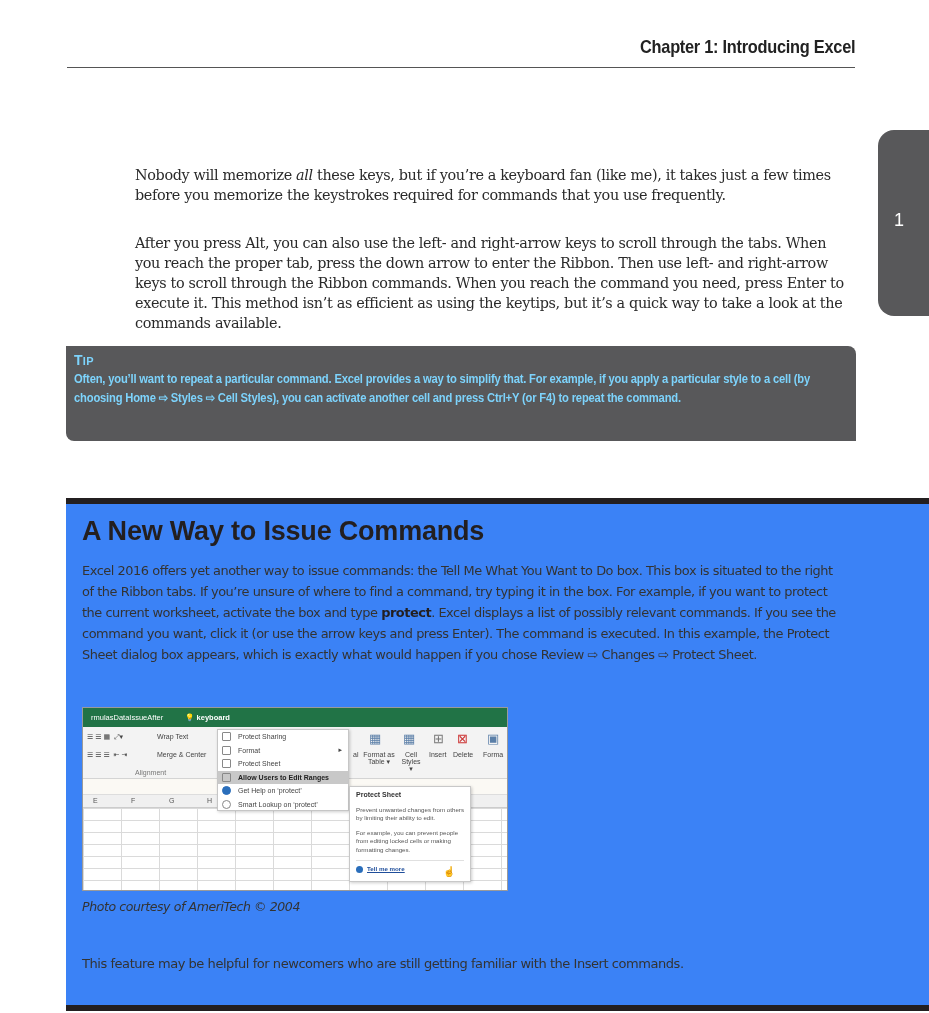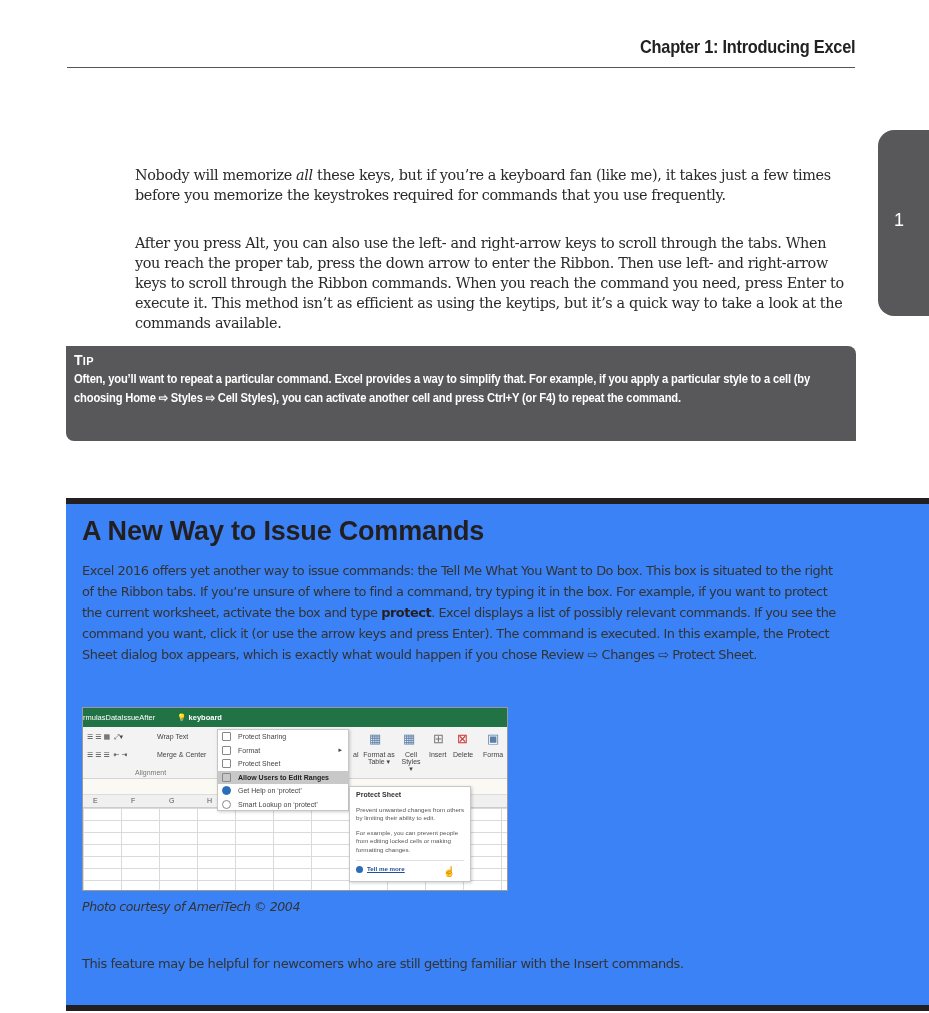--- a/index.html
+++ b/index.html
@@ -28,21 +28,21 @@
 
     .body-para {
       position: absolute; left: 135px; width: 712px;
       font-family: "DejaVu Serif", serif; font-size: 14.4px; line-height: 20px;
       color: #2a2a2a; letter-spacing: -0.35px;
     }
     .body-para em { font-style: italic; }
 
     .tip {
       position: absolute; left: 66px; top: 346px; width: 790px; height: 95px;
-      background: #58585a; border-radius: 0 8px 0 8px; color: #ffffff;
+      background: #58585a; border-radius: 0 8px 0 8px; color: #7dd3fc;
       padding: 6px 8px;
     }
     .tip .tip-label {
       font-family: "Liberation Sans", sans-serif; font-weight: bold; font-size: 14px;
       letter-spacing: 0.3px; margin-bottom: 2px;
     }
     .tip .tip-label .small { font-size: 11px; }
     .tip .tip-text {
       font-family: "Liberation Sans", sans-serif; font-weight: bold; font-size: 12.2px;
       line-height: 19px; letter-spacing: -0.2px; transform: scaleX(0.92); transform-origin: left top;
@@ -68,21 +68,21 @@
     .figure {
       position: absolute; left: 16px; top: 203px; width: 426px; height: 184px;
       background: #fff; border: 1px solid #9a9a9a; overflow: hidden;
       font-family: "Liberation Sans", sans-serif;
     }
     .fig-tabs {
       position: absolute; left: 0; top: 0; width: 100%; height: 19px; background: #217346;
       color: #fff; font-size: 7.5px; display: flex; align-items: center;
     }
     .fig-tabs span { }
-    .fig-tabs span:first-child { margin-left: 0; }
+    .fig-tabs span:first-child { margin-left: 8px; }
     .fig-tabs .tell { margin-left: 22px; font-weight: bold; }
     .fig-ribbon { position: absolute; left: 0; top: 19px; width: 100%; height: 52px; background: #f3f3f3; border-bottom: 1px solid #d4d4d4; }
     .fig-ribbon .rb { position: absolute; font-size: 7px; color: #444; }
     .fig-formula { position: absolute; left: 0; top: 71px; width: 100%; height: 16px; background: #fbf9f4; border-bottom: 1px solid #ddd; }
     .fig-colhdr { position: absolute; left: 0; top: 87px; width: 100%; height: 13px; background: #f0f0f0; border-bottom: 1px solid #ccc; font-size: 7px; color: #555; }
     .fig-colhdr span { position: absolute; top: 2px; }
     .fig-grid {
       position: absolute; left: 0; top: 100px; width: 100%; height: 84px;
       background-image:
         linear-gradient(#dadada 1px, transparent 1px),

